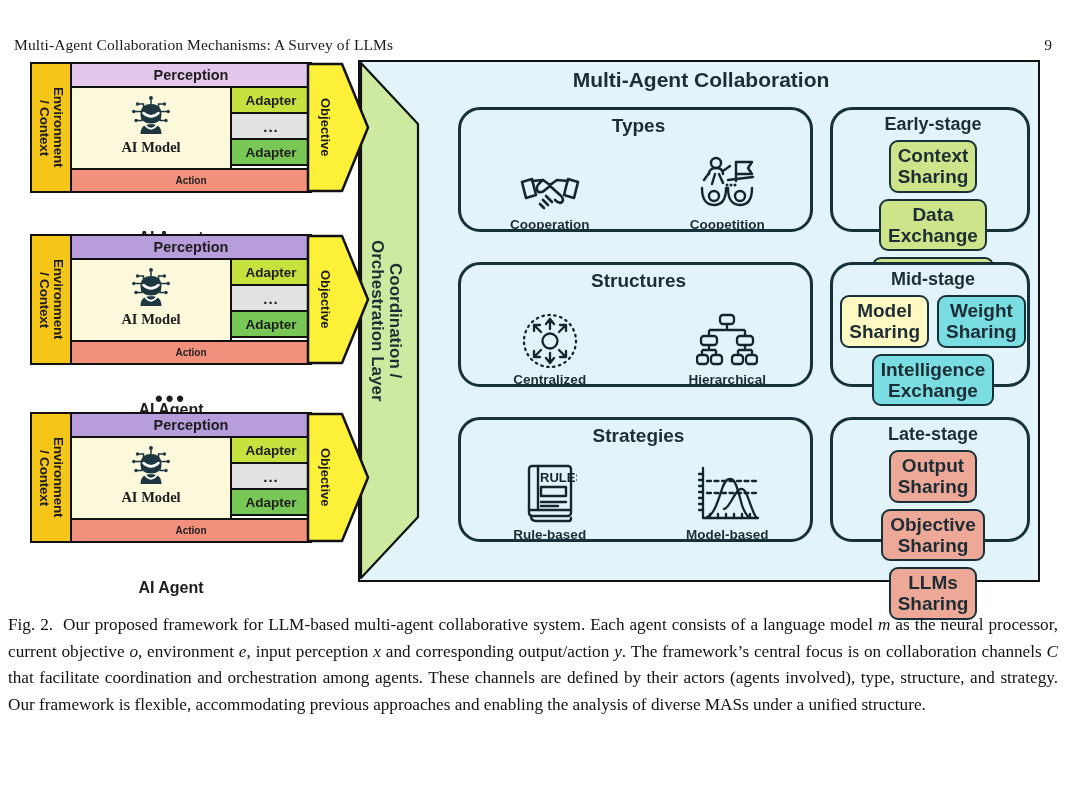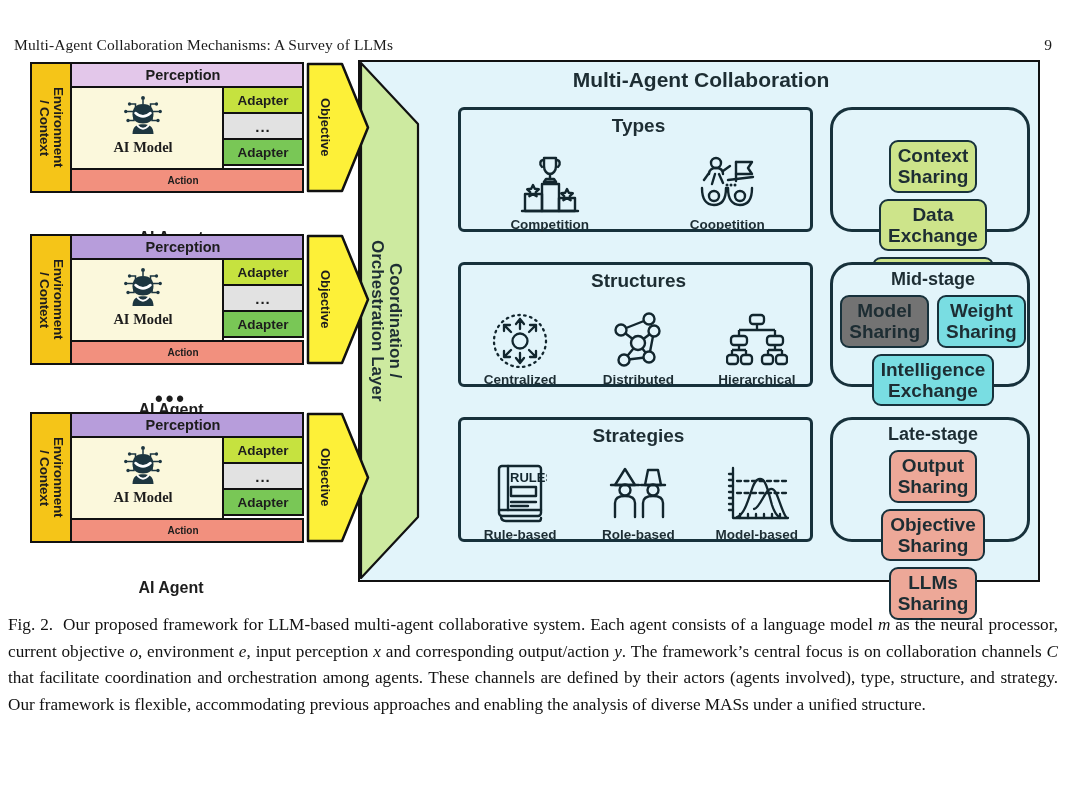--- a/index.html
+++ b/index.html
@@ -34,21 +34,21 @@
     background:#f5c518; border:2.5px solid #111; z-index:3;
     display:flex; align-items:center; justify-content:center;
   }
   .envbar span{
     writing-mode:vertical-rl; text-orientation:mixed;
     font-weight:bold; font-size:13.5px; line-height:1.06; color:#1d1d1d;
     letter-spacing:-.2px; text-align:center;
   }
 
   
-  .stack{ position:absolute; left:32px; top:0; width:242px; height:131px;padding-left:32px; }
+  .stack{ position:absolute; left:40px; top:0; width:242px; height:131px;padding-left:32px; }
   .percep{
     position:absolute; left:0; top:0; width:242px; height:26px;
     border:2.5px solid #111; display:flex; align-items:center; justify-content:center;
     font-weight:bold; font-size:14.5px; color:#1d1d1d;
   }
   .midrow{ position:absolute; left:0; top:24px; width:242px; height:84px; }
   .modelbox{
     position:absolute; left:0; top:0; width:162px; height:84px;
     background:#fbf8dc; border:2.5px solid #111;
     display:flex; flex-direction:column; align-items:center; justify-content:flex-start;
@@ -117,21 +117,21 @@
   }
   .orch .olbl span{
     writing-mode:vertical-rl; text-orientation:mixed;
     font-weight:bold; font-size:17px; color:#1d2d33; line-height:1.08;
     text-align:center;
   }
 
   
   .cat{
     position:absolute; left:98px; width:355px; height:125px;
-    background:#e2f4fa; border:3px solid #17313b; border-radius:6px;
+    background:#e2f4fa; border:3px solid #17313b; border-radius:22px;
   }
   .cat.c1{ top:45px; }
   .cat.c2{ top:200px; }
   .cat.c3{ top:355px; }
   .cat-title{
     position:absolute; left:0; top:5px; width:355px; text-align:center;
     font-weight:bold; font-size:19px; color:#1d2d33;
   }
   .cat-items{
     position:absolute; left:0; top:30px; width:355px; height:92px;
@@ -368,36 +368,33 @@
       <div class="olbl">
         <span><span>Coordination /</span><br><span>Orchestration Layer</span></span>
       </div>
     </div>
 
     <div class="cat c1">
       <div class="cat-title">Types</div>
       <div class="cat-items">
         <div class="citem">
           <div class="ic">
-            <svg width="62" height="60" viewBox="0 0 62 60" fill="none" stroke="#12262e" stroke-width="2.4" stroke-linejoin="round" stroke-linecap="round">
-              <path d="M25 3 H37 V11 C37 16 34 19 31 19 C28 19 25 16 25 11 Z"></path>
-              <path d="M25 5 C21 5 20 9 23 12"></path>
-              <path d="M37 5 C41 5 42 9 39 12"></path>
-              <path d="M31 19 V24"></path>
-                <path d="M25 27 H37"></path>
-                <path d="M27 24 H35 L37 27 H25 Z"></path>
-              <rect x="23" y="29" width="17" height="27"></rect>
-              <rect x="6" y="39" width="17" height="17"></rect>
-              <rect x="40" y="43" width="16" height="13"></rect>
-              <path d="M3 56 H59"></path>
-              <path d="M14 30 l1.8 3.8 4 .5 -3 2.8 .8 4.1 -3.6-2 -3.6 2 .8-4.1 -3-2.8 4-.5 Z"></path>
-              <path d="M48 34 l1.8 3.8 4 .5 -3 2.8 .8 4.1 -3.6-2 -3.6 2 .8-4.1 -3-2.8 4-.5 Z"></path>
+            <svg width="62" height="44" viewBox="0 0 62 44" fill="none" stroke="#12262e" stroke-width="2.6" stroke-linejoin="round" stroke-linecap="round">
+              <path d="M3 11 L13 8 L17 24 L7 27 Z"></path>
+              <path d="M59 11 L49 8 L45 24 L55 27 Z"></path>
+              <path d="M13 10 L24 9 L31 14 L38 9 L49 10"></path>
+              <path d="M24 9 C20 12 17 16 18 19 C19 22 23 22 26 19 L31 15"></path>
+              <path d="M31 15 L40 23"></path>
+              <path d="M27 25 L33 31"></path>
+              <path d="M24 29 L29 34"></path>
+              <path d="M21 33 L25 37"></path>
+              <path d="M40 23 C44 26 45 29 43 31 C41 33 38 31 36 29"></path>
             </svg>
           </div>
-          <div class="cl">Competition</div>
+          <div class="cl">Cooperation</div>
         </div>
         <div class="citem">
           <div class="ic">
             <svg width="62" height="60" viewBox="0 0 62 60" fill="none" stroke="#12262e" stroke-width="2.4" stroke-linejoin="round" stroke-linecap="round">
               <circle cx="20" cy="8" r="5"></circle>
               <path d="M13 19 C13 15 16 13 20 13 C24 13 27 15 27 19"></path>
               <path d="M27 16 L34 11"></path>
                 <path d="M13 18 L8 25"></path>
               <path d="M19 19 L16 29"></path>
                 <path d="M23 19 L27 28"></path>
@@ -429,34 +426,20 @@
               <path d="M14 13 L21 20 M14 19 L14 13 L20 13"></path>
               <path d="M46 13 L39 20 M46 19 L46 13 L40 13"></path>
               <path d="M14 45 L21 38 M14 39 L14 45 L20 45"></path>
               <path d="M46 45 L39 38 M46 39 L46 45 L40 45"></path>
             </svg>
           </div>
           <div class="cl">Centralized</div>
         </div>
         <div class="citem">
           <div class="ic">
-            <svg width="60" height="58" viewBox="0 0 60 58" fill="none" stroke="#12262e" stroke-width="2.4" stroke-linejoin="round">
-              <path d="M13 18 L41 7 M13 18 L30 31 M30 31 L46 19 M30 31 L16 48 M30 31 L41 45 M46 19 L41 45 M16 48 L41 45"></path>
-              <circle cx="13" cy="18" r="5.5" fill="#e2f4fa"></circle>
-              <circle cx="41" cy="7" r="5.5" fill="#e2f4fa"></circle>
-              <circle cx="46" cy="19" r="5.5" fill="#e2f4fa"></circle>
-              <circle cx="30" cy="31" r="7" fill="#e2f4fa"></circle>
-              <circle cx="16" cy="48" r="5.5" fill="#e2f4fa"></circle>
-              <circle cx="41" cy="45" r="5.5" fill="#e2f4fa"></circle>
-            </svg>
-          </div>
-          <div class="cl">Distributed</div>
-        </div>
-        <div class="citem">
-          <div class="ic">
             <svg width="62" height="58" viewBox="0 0 62 58" fill="none" stroke="#12262e" stroke-width="2.3" stroke-linejoin="round">
               <rect x="24" y="3" width="14" height="9" rx="3"></rect>
               <path d="M31 12 V18 M13 18 H49 M13 18 V24 M49 18 V24"></path>
               <rect x="5" y="24" width="16" height="9" rx="3"></rect>
               <rect x="41" y="24" width="16" height="9" rx="3"></rect>
               <path d="M13 33 V38 M6 38 H20 M6 38 V43 M20 38 V43"></path>
               <path d="M49 33 V38 M42 38 H56 M42 38 V43 M56 38 V43"></path>
               <rect x="1" y="43" width="11" height="9" rx="3"></rect>
               <rect x="15" y="43" width="11" height="9" rx="3"></rect>
               <rect x="36" y="43" width="11" height="9" rx="3"></rect>
@@ -480,71 +463,57 @@
               <path d="M8 53 C8 57 10 58 13 58 H46 C47.5 58 48 57 48 55"></path>
               <text x="17" y="19" font-family="Liberation Sans, sans-serif" font-size="13" font-weight="bold" fill="#12262e" stroke="none">RULES</text>
               <rect x="18" y="24" width="25" height="9"></rect>
               <path d="M18 39 H43 M18 43 H35"></path>
             </svg>
           </div>
           <div class="cl">Rule-based</div>
         </div>
         <div class="citem">
           <div class="ic">
-            <svg width="62" height="60" viewBox="0 0 62 60" fill="none" stroke="#12262e" stroke-width="2.4" stroke-linejoin="round" stroke-linecap="round">
-              <path d="M18 4 L28 20 H8 Z"></path>
-              <path d="M4 20 H32"></path>
-              <circle cx="18" cy="25" r="5.5"></circle>
-              <path d="M8 52 V38 C8 33 12 31 18 31 C24 31 28 33 28 38 V52"></path>
-              <path d="M38 20 L41 5 H51 L54 20 Z"></path>
-              <path d="M34 20 H58"></path>
-              <circle cx="46" cy="25" r="5.5"></circle>
-              <path d="M36 52 V38 C36 33 40 31 46 31 C52 31 56 33 56 38 V52"></path>
-            </svg>
-          </div>
-          <div class="cl">Role-based</div>
-        </div>
-        <div class="citem">
-          <div class="ic">
             <svg width="66" height="60" viewBox="0 0 66 60" fill="none" stroke="#12262e" stroke-width="2.3" stroke-linejoin="round" stroke-linecap="round">
               <path d="M9 3 V53 H64"></path>
               <path d="M5 9 H9 M5 15 H9 M5 21 H9 M5 27 H9 M5 33 H9 M5 39 H9 M5 45 H9"></path>
               <path d="M16 53 V49 M24 53 V49 M32 53 V49 M40 53 V49 M48 53 V49 M56 53 V49"></path>
               <path d="M13 16 H62" stroke-dasharray="4 3.5"></path>
               <path d="M13 28 H62" stroke-dasharray="4 3.5"></path>
               <path d="M13 52 C20 50 24 36 28 24 C31 15 35 12 39 15 C43 18 45 30 48 40 C50 46 52 50 55 52"></path>
               <path d="M30 44 C34 44 38 34 42 28 C45 23 49 22 52 28 C55 34 58 46 62 52"></path>
             </svg>
           </div>
           <div class="cl">Model-based</div>
         </div>
       </div>
     </div>
 
     <div class="stage s1">
+      <div class="stage-title">Early-stage</div>
       <div class="chips">
         <div class="chip" style="background:#cde48a">
           <span>Context</span><br>
           <span>Sharing</span>
         </div>
         <div class="chip" style="background:#cde48a">
           <span>Data</span><br>
           <span>Exchange</span>
         </div>
         <div class="chip w2" style="background:#cde48a">
           <span>Input</span><br>
           <span>Embedding</span>
         </div>
       </div>
     </div>
 
     <div class="stage s2">
       <div class="stage-title">Mid-stage</div>
       <div class="chips">
-        <div class="chip" style="background:#737373">
+        <div class="chip" style="background:#fef9c3">
           <span>Model</span><br>
           <span>Sharing</span>
         </div>
         <div class="chip" style="background:#79dde2">
           <span>Weight</span><br>
           <span>Sharing</span>
         </div>
         <div class="chip w2" style="background:#79dde2">
           <span>Intelligence</span><br>
           <span>Exchange</span>

